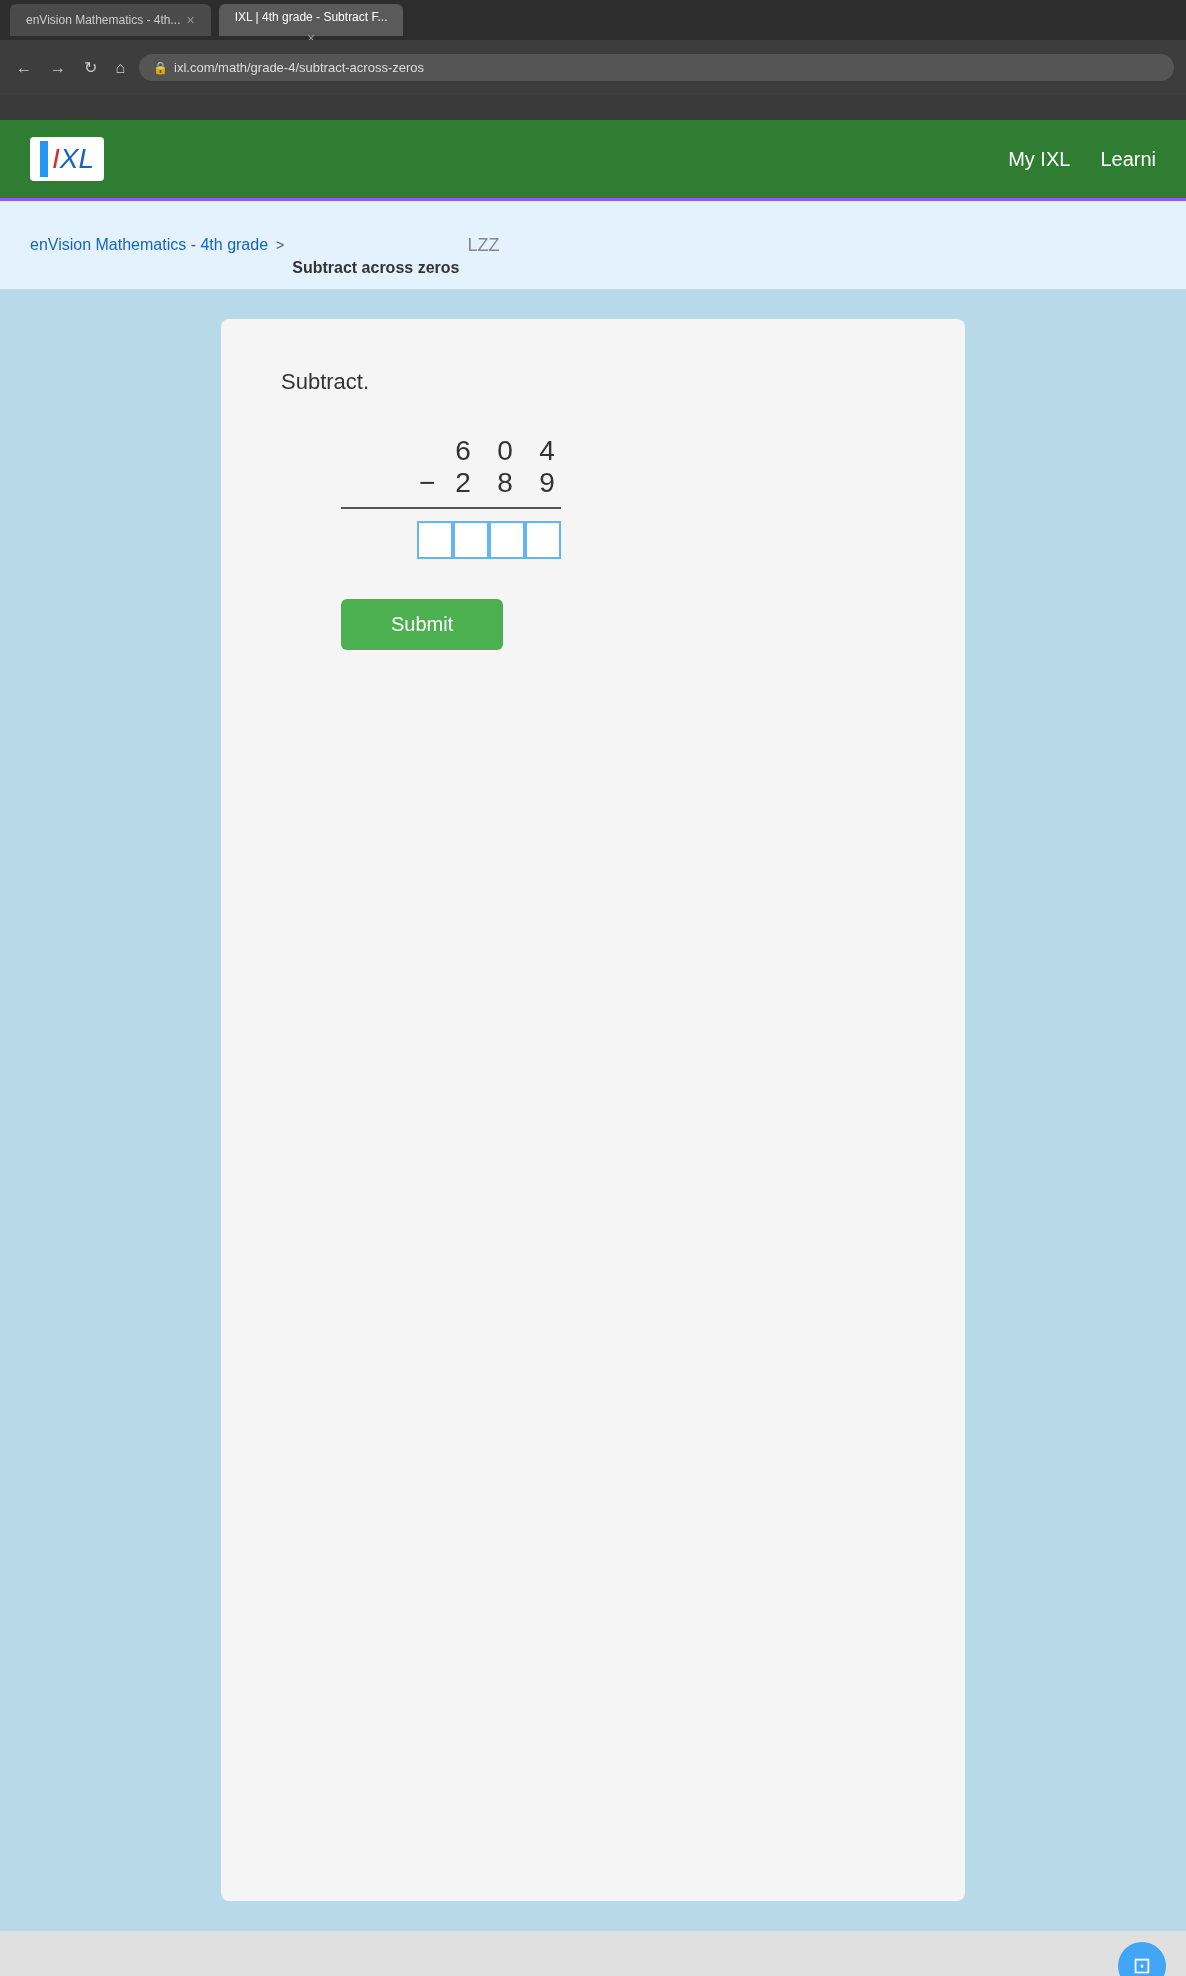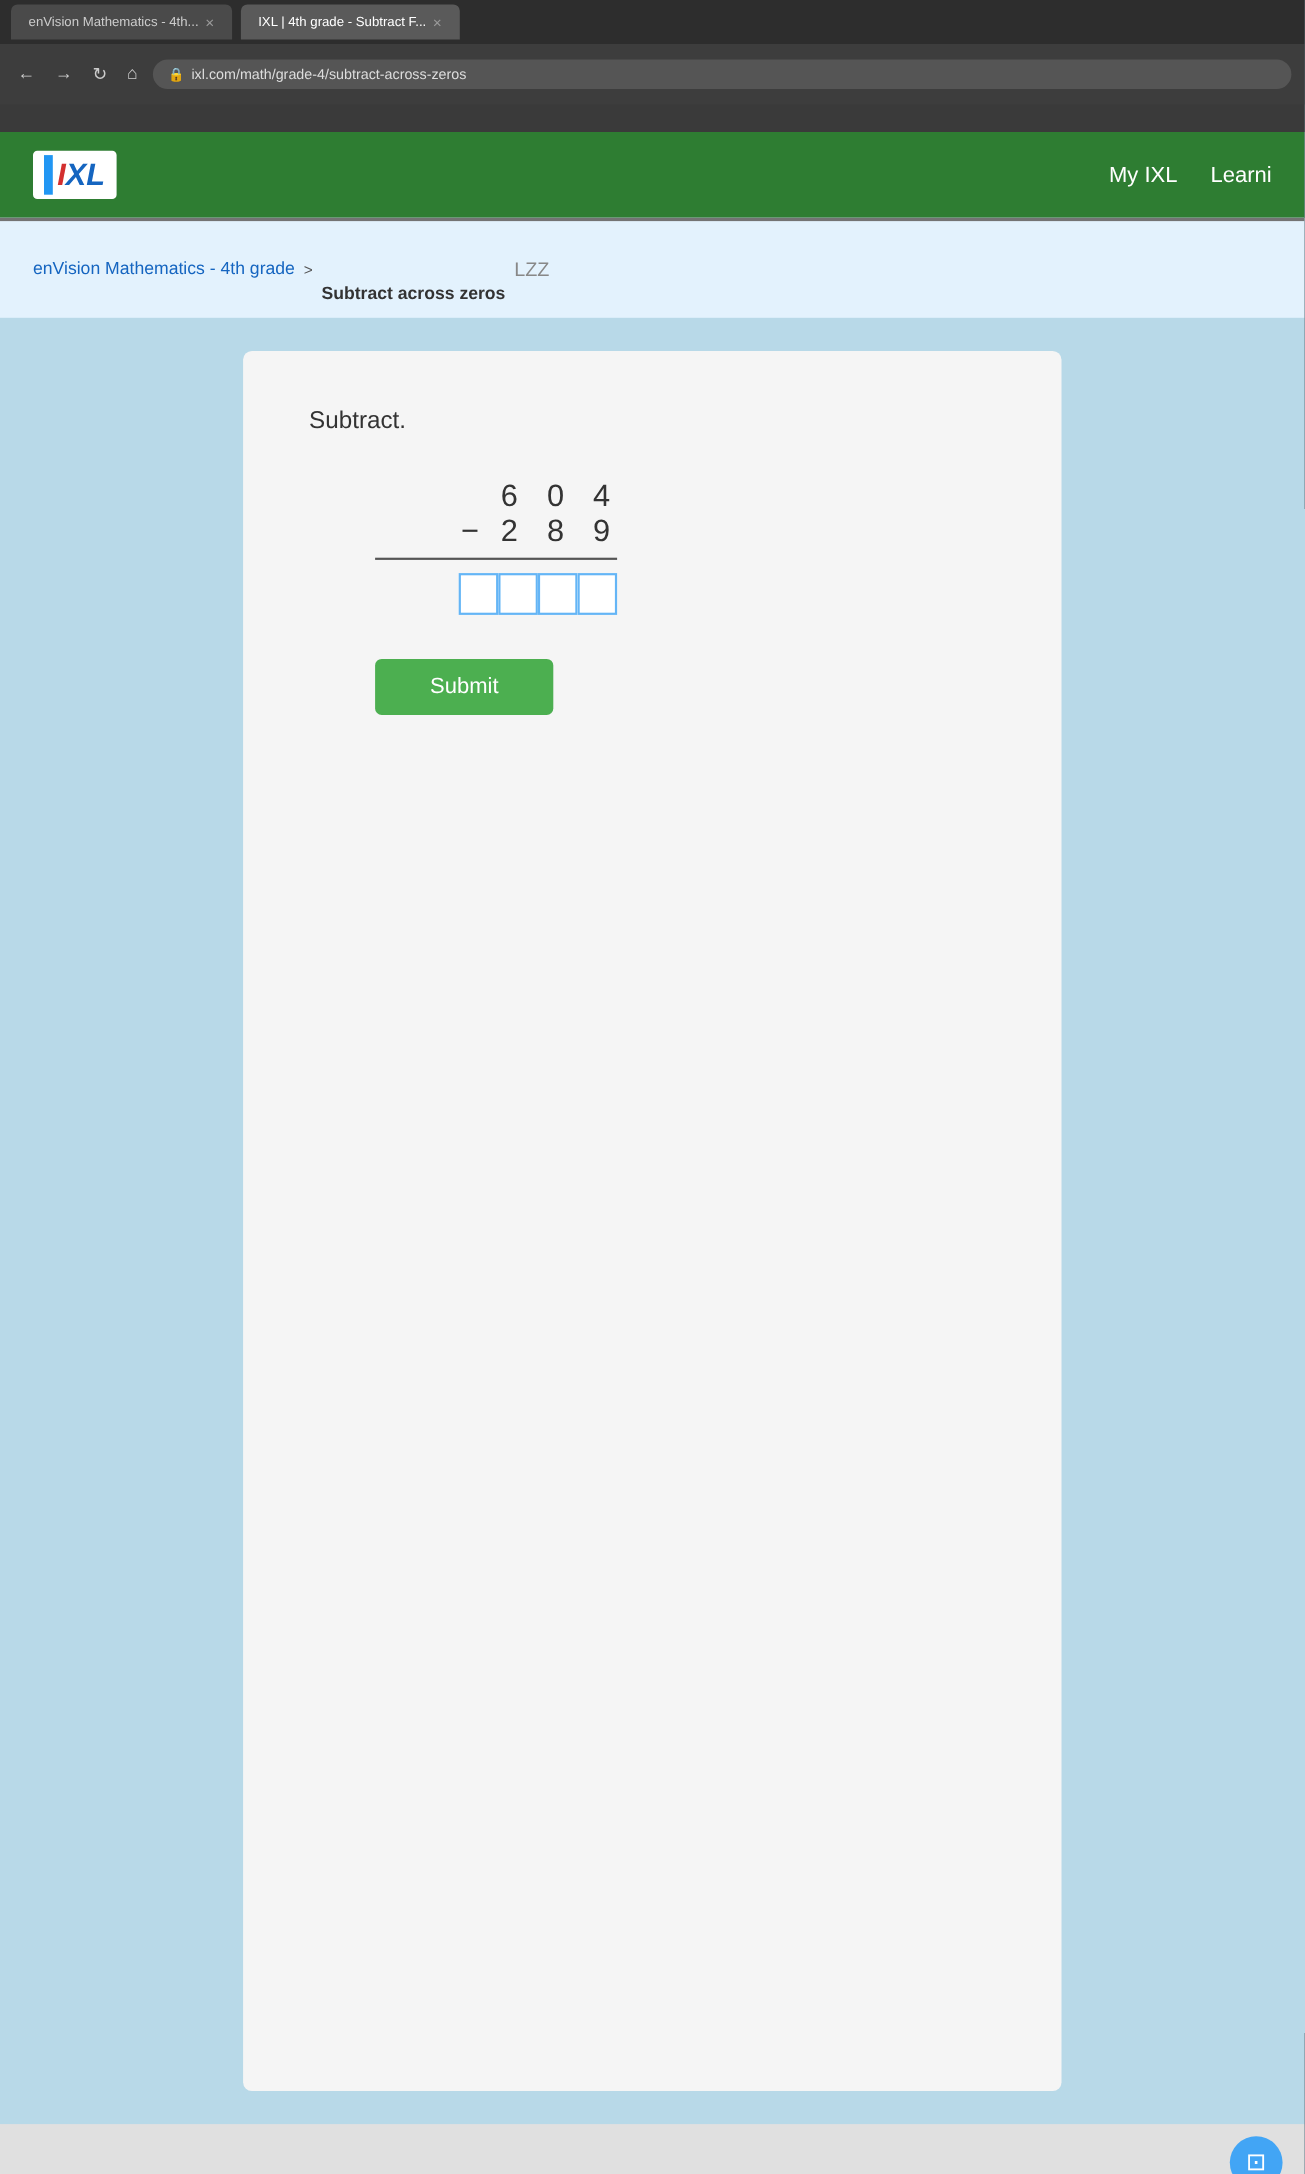--- a/index.html
+++ b/index.html
@@ -37,20 +37,21 @@
       color: #ccc;
       display: flex;
       align-items: center;
       gap: 6px;
       height: 32px;
     }
 
     .tab-item.active {
       background: #5a5a5a;
       color: #fff;
+      flex-direction: column;
     }
 
     .tab-close {
       color: #999;
       font-size: 14px;
       cursor: pointer;
     }
 
     .nav-bar {
       display: flex;
@@ -115,21 +116,21 @@
 
     .logo-bar {
       width: 8px;
       height: 36px;
       background: #2196f3;
       margin-right: 4px;
     }
 
     .logo-text {
       font-size: 28px;
-      font-weight: bold;
+      font-weight: normal;
       color: #d32f2f;
       font-style: italic;
     }
 
     .logo-l {
       color: #1565c0;
     }
 
     .header-nav {
       display: flex;
@@ -140,21 +141,21 @@
     .header-nav-item {
       color: white;
       font-size: 20px;
       font-weight: 500;
       cursor: pointer;
     }
 
     
     .breadcrumb-bar {
       background: #e3f2fd;
-      border-top: 3px solid #737373;
+      border-top: 3px solid #8b5cf6;
       padding: 12px 30px;
       display: flex;
       align-items: center;
       gap: 8px;
       font-size: 16px;
     }
 
     .breadcrumb-link {
       color: #1565c0;
       cursor: pointer;

